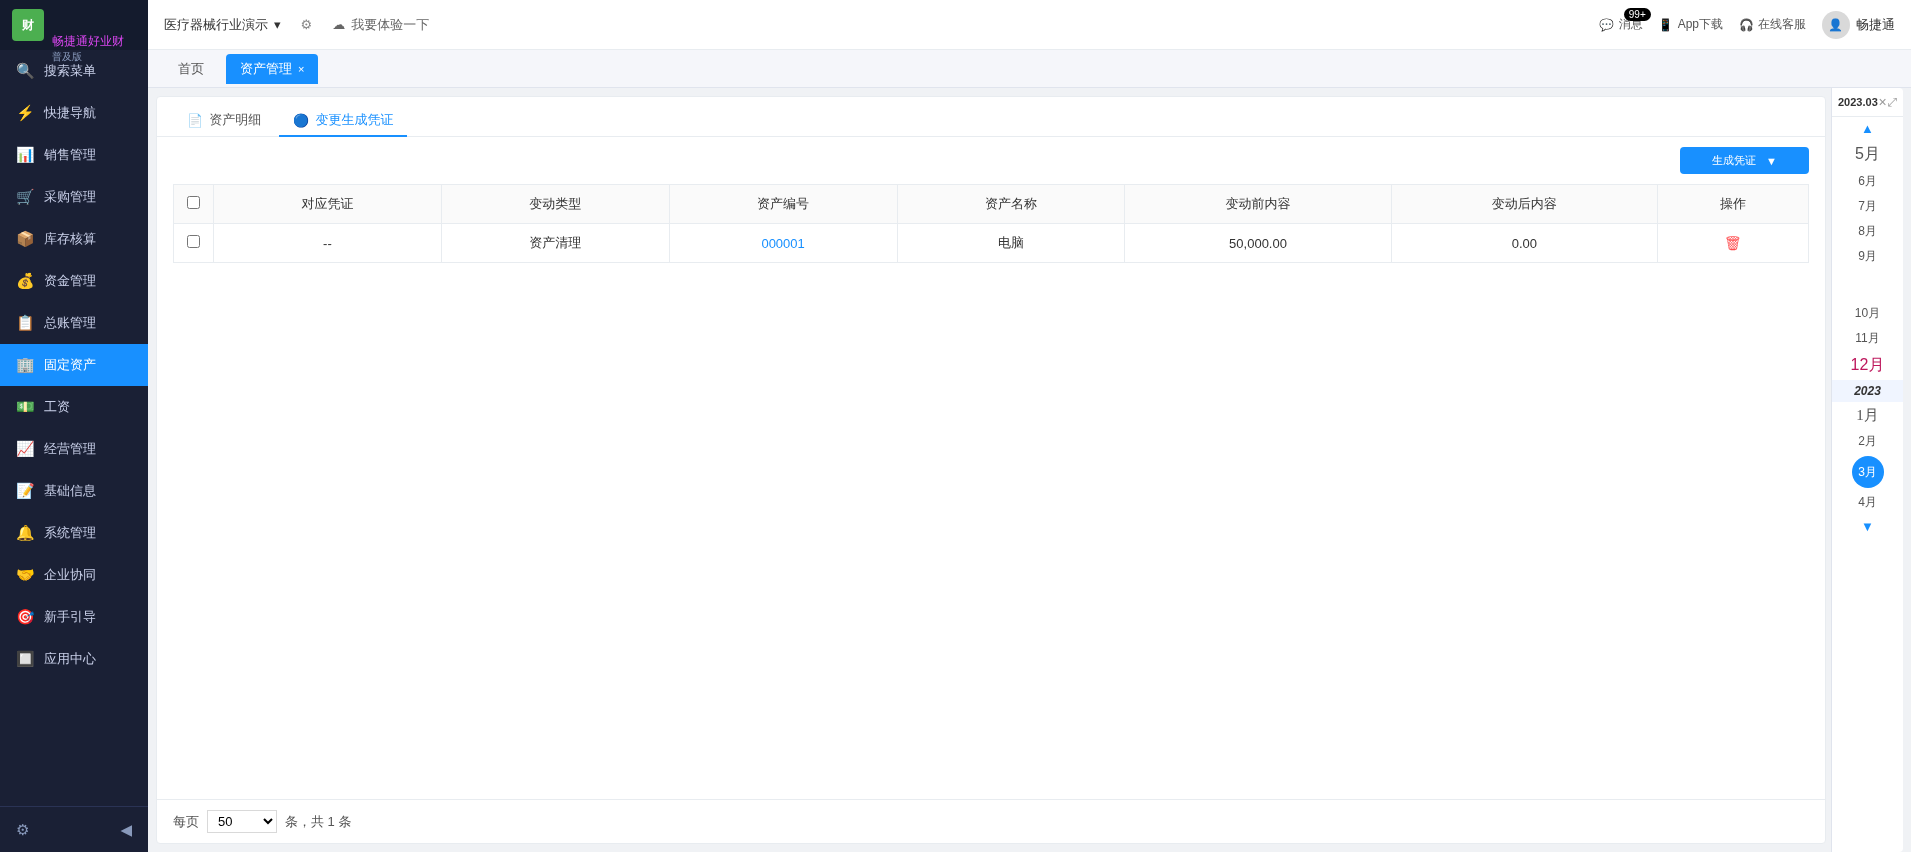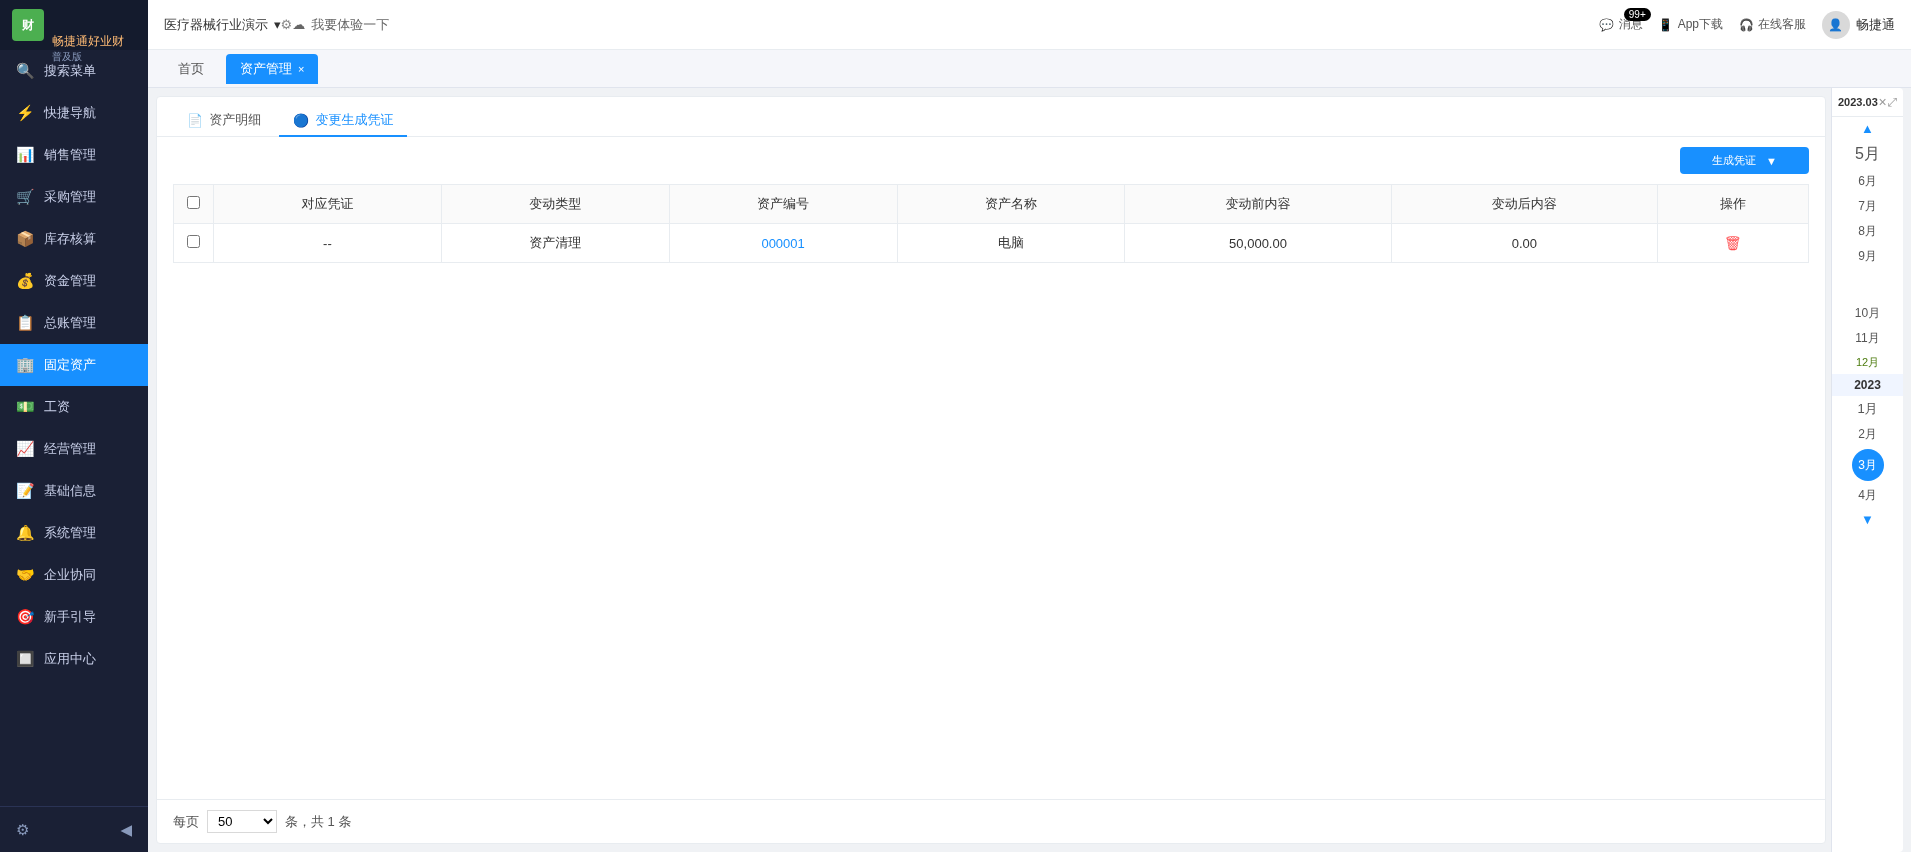--- a/index.html
+++ b/index.html
@@ -28,21 +28,21 @@
       height: 32px;
       background: #4caf50;
       border-radius: 4px;
       display: flex;
       align-items: center;
       justify-content: center;
       color: white;
       font-size: 12px;
       font-weight: bold;
     }
-    .logo-text { font-size: 12px; color: #fdba74; line-height: 1.3; margin-top: 48px; }
+    .logo-text { font-size: 12px; color: #d946ef; line-height: 1.3; margin-top: 48px; }
     .logo-version { font-size: 10px; color: #8899bb; }
     .sidebar-scroll { flex: 1; overflow-y: auto; }
     .sidebar-scroll::-webkit-scrollbar { width: 4px; }
     .sidebar-scroll::-webkit-scrollbar-thumb { background: #3a4565; }
     .sidebar-item {
       display: flex;
       align-items: center;
       gap: 10px;
       padding: 12px 16px;
       cursor: pointer;
@@ -71,21 +71,21 @@
     }
 
     
     .topbar {
       height: 50px;
       background: white;
       display: flex;
       align-items: center;
       padding: 0 16px;
       border-bottom: 1px solid #e8ecf0;
-      gap: 0;
+      gap: 20px;
     }
     .topbar-company {
       display: flex;
       align-items: center;
       gap: 6px;
       color: #333;
       font-size: 13px;
       cursor: pointer;
     }
     .topbar-experience {
@@ -478,24 +478,24 @@
 
         <div style="text-align:center; color:#1890ff; cursor:pointer; padding:4px;">▲</div>
 
         <div style="text-align:center; padding:4px 0; font-size:16px; color:#555; cursor:pointer;">5月</div>
         <div style="text-align:center; padding:4px 0; font-size:12px; color:#555; cursor:pointer;">6月</div>
         <div style="text-align:center; padding:4px 0; font-size:12px; color:#555; cursor:pointer;">7月</div>
         <div style="text-align:center; padding:4px 0; font-size:12px; color:#555; cursor:pointer;">8月</div>
         <div style="text-align:center; padding:4px 0; font-size:12px; color:#555; cursor:pointer;">9月</div>
         <div style="text-align:center; padding:4px 0; font-size:12px; color:#555; cursor:pointer;margin-top:32px;">10月</div>
         <div style="text-align:center; padding:4px 0; font-size:12px; color:#555; cursor:pointer;">11月</div>
-        <div style="text-align:center; padding:4px 0; font-size:11px; color:#4d7c0f; cursor:pointer;">12月</div>
-
-        <div style="text-align:center; padding:4px 0; font-size:12px; color:#333; font-weight:bold; background:#f0f5ff; cursor:pointer;">2023</div>
-        <div style="text-align:center; padding:4px 0; font-size:13px; color:#555; cursor:pointer;">1月</div>
+        <div style="text-align:center; padding:4px 0; font-size:16px; color:#be185d; cursor:pointer;">12月</div>
+
+        <div style="text-align:center; padding:4px 0; font-size:12px; color:#333; font-weight:bold; background:#f0f5ff; cursor:pointer;font-style:italic;">2023</div>
+        <div style="text-align:center; padding:4px 0; font-size:15px; color:#555; cursor:pointer;font-family:Liberation Serif, serif;">1月</div>
         <div style="text-align:center; padding:4px 0; font-size:12px; color:#555; cursor:pointer;">2月</div>
 
         <div style="display:flex; justify-content:center; padding:2px 0;">
           <div style="background:#1890ff; color:white; border-radius:50%; width:32px; height:32px; display:flex; align-items:center; justify-content:center; font-size:12px; cursor:pointer;">3月</div>
         </div>
         <div style="text-align:center; padding:4px 0; font-size:12px; color:#555; cursor:pointer;">4月</div>
 
         <div style="text-align:center; color:#1890ff; cursor:pointer; padding:4px;">▼</div>
       </div>
     </div>

